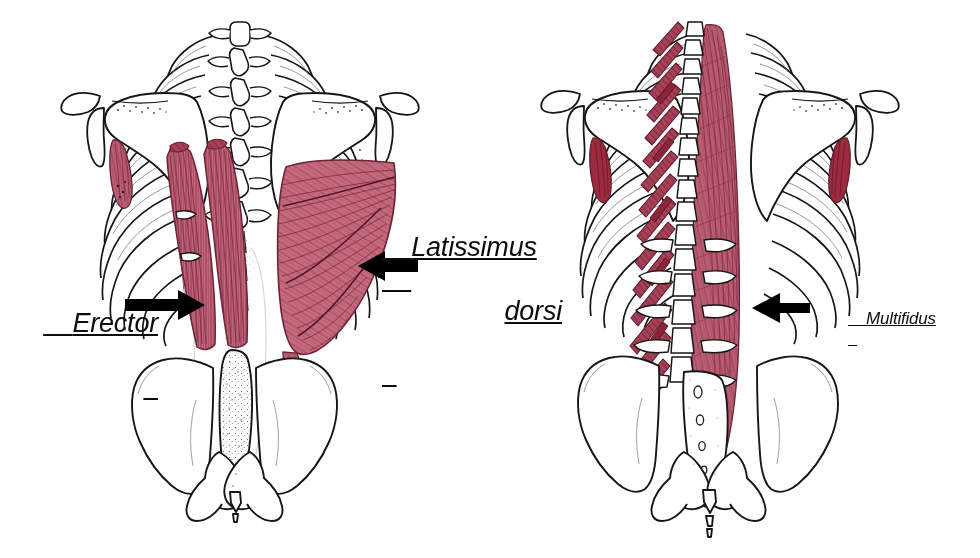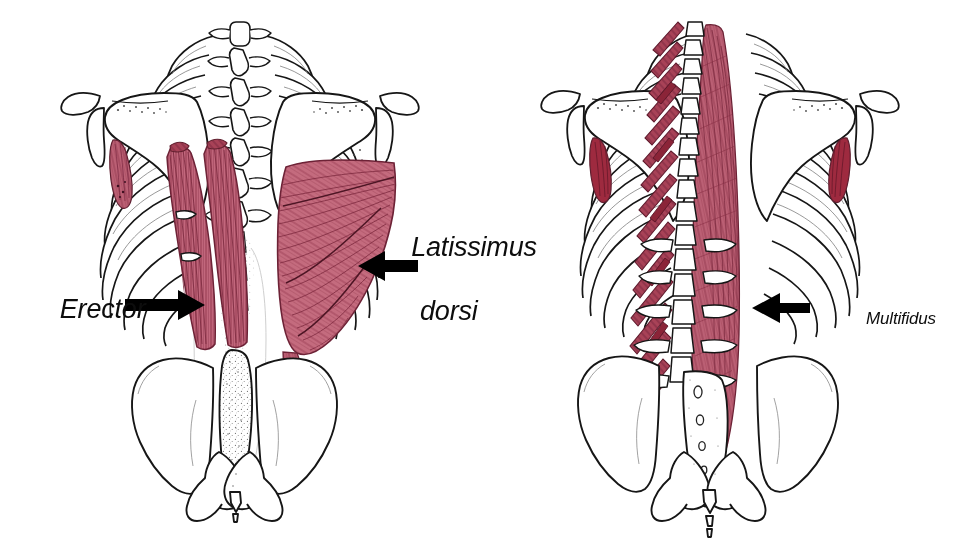--- a/index.html
+++ b/index.html
@@ -30,38 +30,40 @@
   }
   .label-text {
     position: absolute;
     font-family: "Liberation Sans", sans-serif;
     font-style: italic;
     font-weight: 400;
     color: #0d0d0d;
     white-space: pre;
     line-height: 1.18;
     letter-spacing: -0.2px;
+    text-decoration: underline;
   }
   #label-erector-spinae {
     left: 18px;
-    top: 262px;
+    top: 276px;
     font-size: 27px;
-    text-align: center;
+    text-align: right;
     width: 140px;
   }
   #label-latissimus-dorsi {
     left: 382px;
     top: 200px;
     font-size: 27px;
     width: 180px;
     text-align: left;
   }
   #label-latissimus-dorsi .ln2 {
     display: block;
     padding-left: 38px;
+    text-align: right;
   }
   #label-multifidus {
     left: 848px;
     top: 289px;
     font-size: 17px;
   }
 </style>
 </head>
 <body>
 

